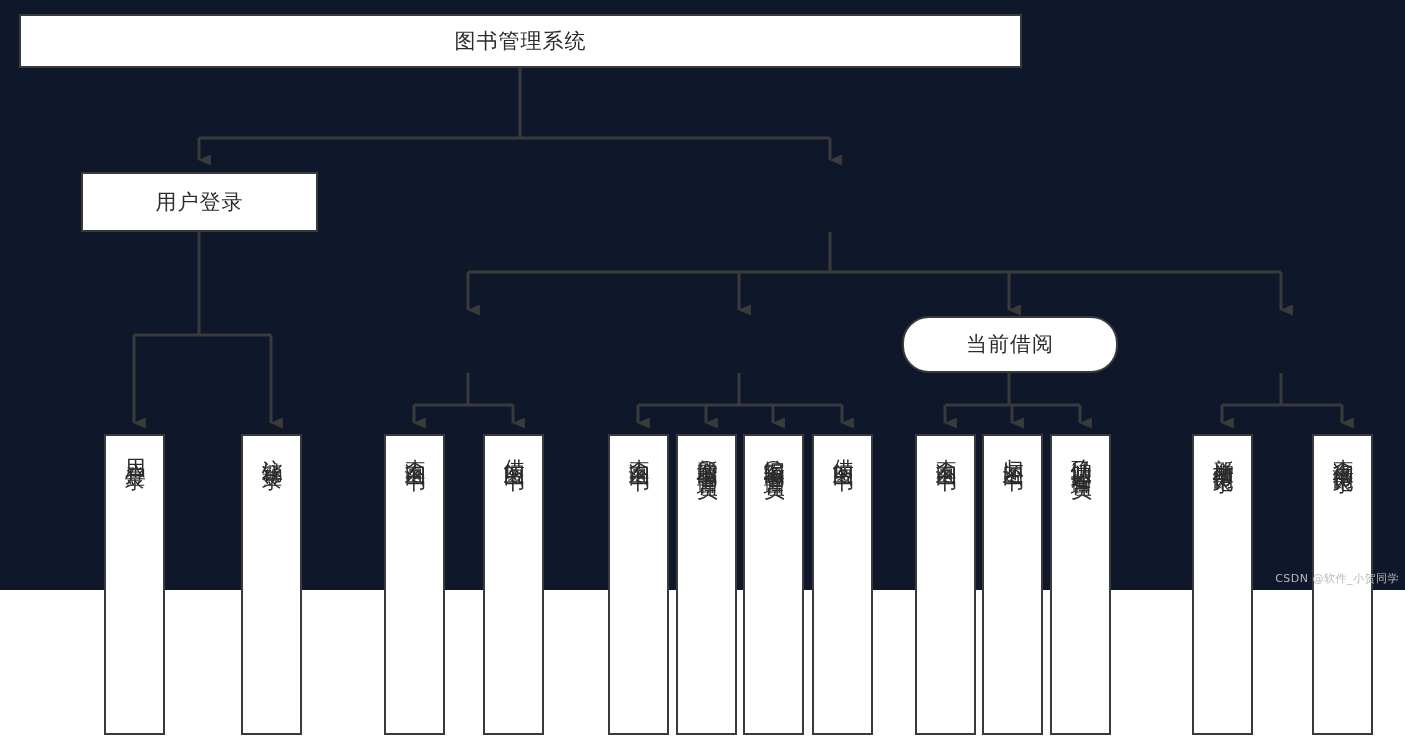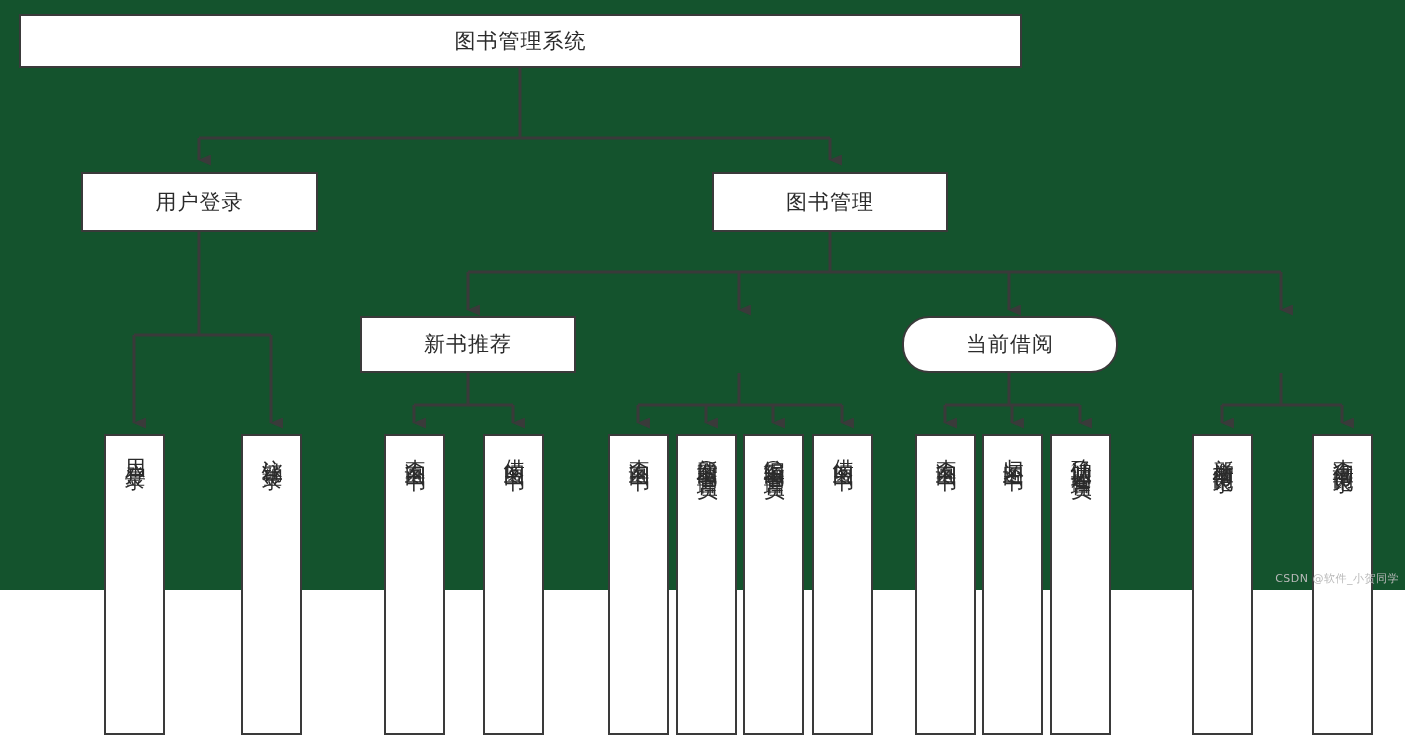--- a/index.html
+++ b/index.html
@@ -10,21 +10,21 @@
   body {
     width: 1405px;
     height: 747px;
     font-family: "DejaVu Sans", "Liberation Sans", sans-serif;
     overflow: hidden;
   }
   #diagram-root {
     position: relative;
     width: 1405px;
     height: 590px;
-    background: #14532d;
+    background: #0f172a;
   }
   svg.edges {
     position: absolute;
     left: 0;
     top: 0;
     width: 1405px;
     height: 747px;
     pointer-events: none;
   }
   .node {
@@ -135,27 +135,21 @@
     </g>
   </svg>
 
   <div class="node horiz root" style="left:19px; top:14px; width:1003px; height:54px;">
     <span class="label">图书管理系统</span>
   </div>
 
   <div class="node horiz" style="left:81px; top:172px; width:237px; height:60px;">
     <span class="label">用户登录</span>
   </div>
-  <div class="node horiz" style="left:712px; top:172px; width:236px; height:60px;">
-    <span class="label">图书管理</span>
-  </div>
 
-  <div class="node horiz" style="left:360px; top:316px; width:216px; height:57px;">
-    <span class="label">新书推荐</span>
-  </div>
   <div class="node horiz" style="left:902px; top:316px; width:216px; height:57px;border-radius:27px;">
     <span class="label">当前借阅</span>
   </div>
 
   <div class="node vert" style="left:104px; top:434px; width:61px; height:301px;">
     <span class="label">用户登录</span>
   </div>
   <div class="node vert" style="left:241px; top:434px; width:61px; height:301px;">
     <span class="label">注销登录</span>
   </div>

